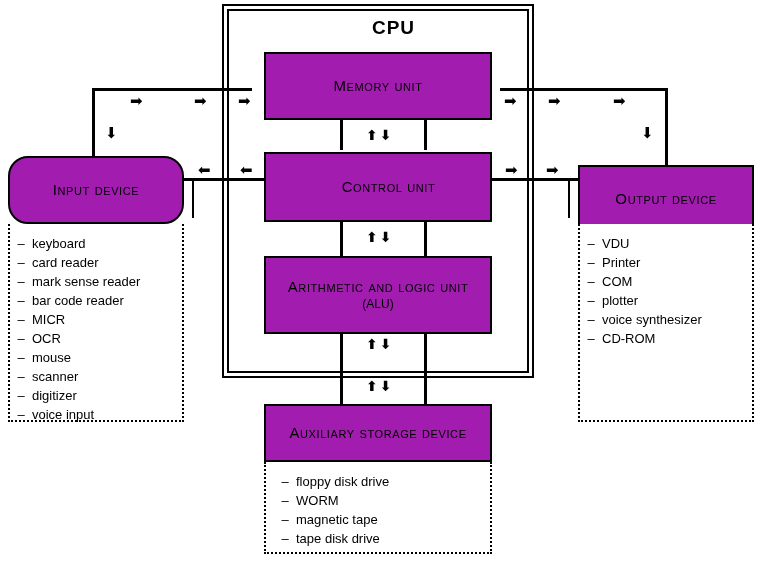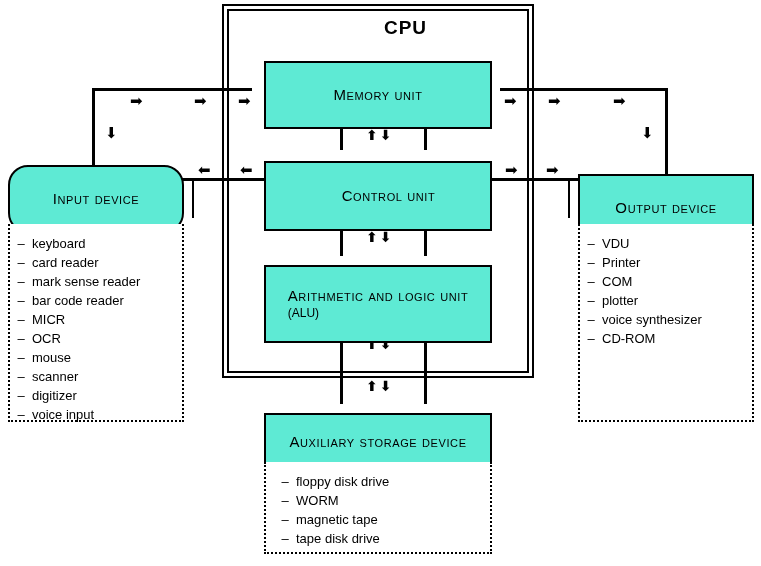--- a/index.html
+++ b/index.html
@@ -17,25 +17,25 @@
     height: 566px;
     background: #ffffff;
     overflow: hidden;
   }
 
   
   .box {
     position: absolute;
     box-sizing: border-box;
     border: 2px solid #000;
-    background: #5eead4;
+    background: #a21caf;
     display: flex;
     align-items: center;
     justify-content: center;
-    margin-top: 9px;
+    text-align: center;
   }
   .listbox {
     position: absolute;
     box-sizing: border-box;
     border: 2px dotted #000;
     border-top: none;
     background: #fff;
     padding: 10px 0 8px 0;
   }
   .listbox ul {
@@ -119,21 +119,21 @@
     font-weight: bold;
   }
 </style>
 </head>
 <body>
 
 <div id="canvas">
 
   <div id="cpu-outer" style="left:222px; top:4px; width:312px; height:374px;"></div>
   <div id="cpu-inner" style="left:227px; top:9px; width:302px; height:364px;"></div>
-  <div id="cpu-label" style="left:231px; top:17px; width:349px;">CPU</div>
+  <div id="cpu-label" style="left:219px; top:17px; width:349px;">CPU</div>
 
   <div class="hline" style="left:92px; top:88px; width:160px;"></div>
 
   <div class="vline" style="left:92px; top:88px; height:92px;"></div>
 
   <div class="hline" style="left:92px; top:178px; width:100px;"></div>
 
   <div class="hline" style="left:181px; top:178px; width:86px;"></div>
 
   <div class="vline thin" style="left:192px; top:178px; height:40px;"></div>

